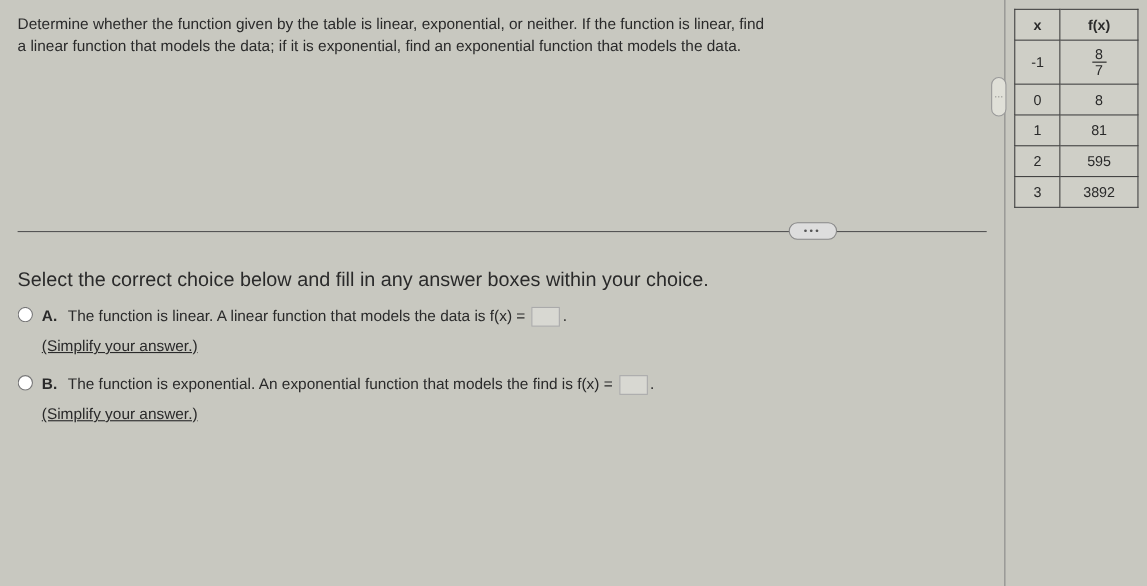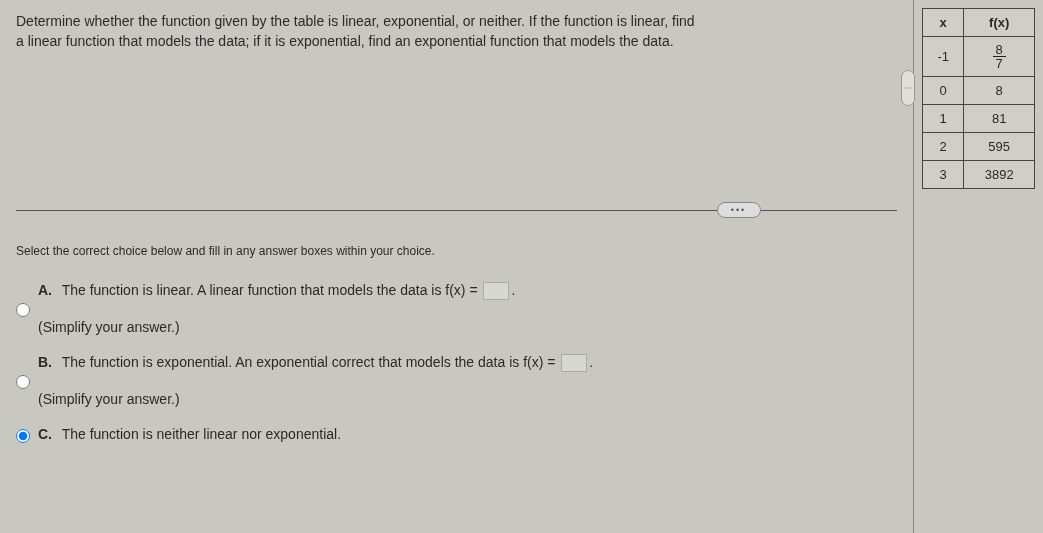--- a/index.html
+++ b/index.html
@@ -55,47 +55,48 @@
       letter-spacing: 2px;
       color: #555;
     }
     .lower {
       position: absolute;
       top: 244px;
       left: 16px;
       right: 16px;
     }
     .instruction {
-      font-size: 12px;
-      margin-bottom: 22px;
+      font-size: 18px;
+      margin-bottom: 12px;
     }
     .choice {
       display: flex;
-      align-items: center;
+      align-items: flex-start;
       gap: 8px;
       margin-bottom: 14px;
       font-size: 14px;
     }
     .choice input[type=radio] {
       width: 14px; height: 14px; margin-top: 2px; flex-shrink: 0;
     }
     .choice-letter { font-weight: bold; margin-right: 6px; }
     .choice-body { flex: 1; line-height: 1.5; }
     .answer-box {
       display: inline-block;
       width: 26px;
       height: 18px;
       background: #d8d8d2;
       border: 1px solid #aaa;
       vertical-align: middle;
       margin: 0 2px;
     }
     .simplify {
       display: block;
-      margin-top: 16px;
+      margin-top: 6px;
+      text-decoration: underline;
     }
     
     .func-table {
       border-collapse: collapse;
       width: 100%;
       font-size: 13px;
     }
     .func-table th, .func-table td {
       border: 1px solid #444;
       padding: 6px 6px;
@@ -152,33 +153,26 @@
           <span>The function is linear. A linear function that models the data is f(x) =</span>
           <span class="answer-box"></span><span>.</span>
           <span class="simplify">(Simplify your answer.)</span>
         </div>
       </div>
 
       <div class="choice">
         <input type="radio" name="ans" style="">
         <div class="choice-body">
           <span class="choice-letter">B.</span>
-          <span>The function is exponential. An exponential correct that models the data is f(x) =</span>
+          <span>The function is exponential. An exponential function that models the find is f(x) =</span>
           <span class="answer-box"></span><span>.</span>
           <span class="simplify">(Simplify your answer.)</span>
         </div>
       </div>
 
-      <div class="choice">
-        <input type="radio" name="ans" checked="" style="">
-        <div class="choice-body">
-          <span class="choice-letter">C.</span>
-          <span>The function is neither linear nor exponential.</span>
-        </div>
-      </div>
     </div>
   </div>
 
   <div class="right-panel">
     <table class="func-table">
       <tbody>
           <tr>
         <th>x</th>
         <th>f(x)</th>
       </tr>

